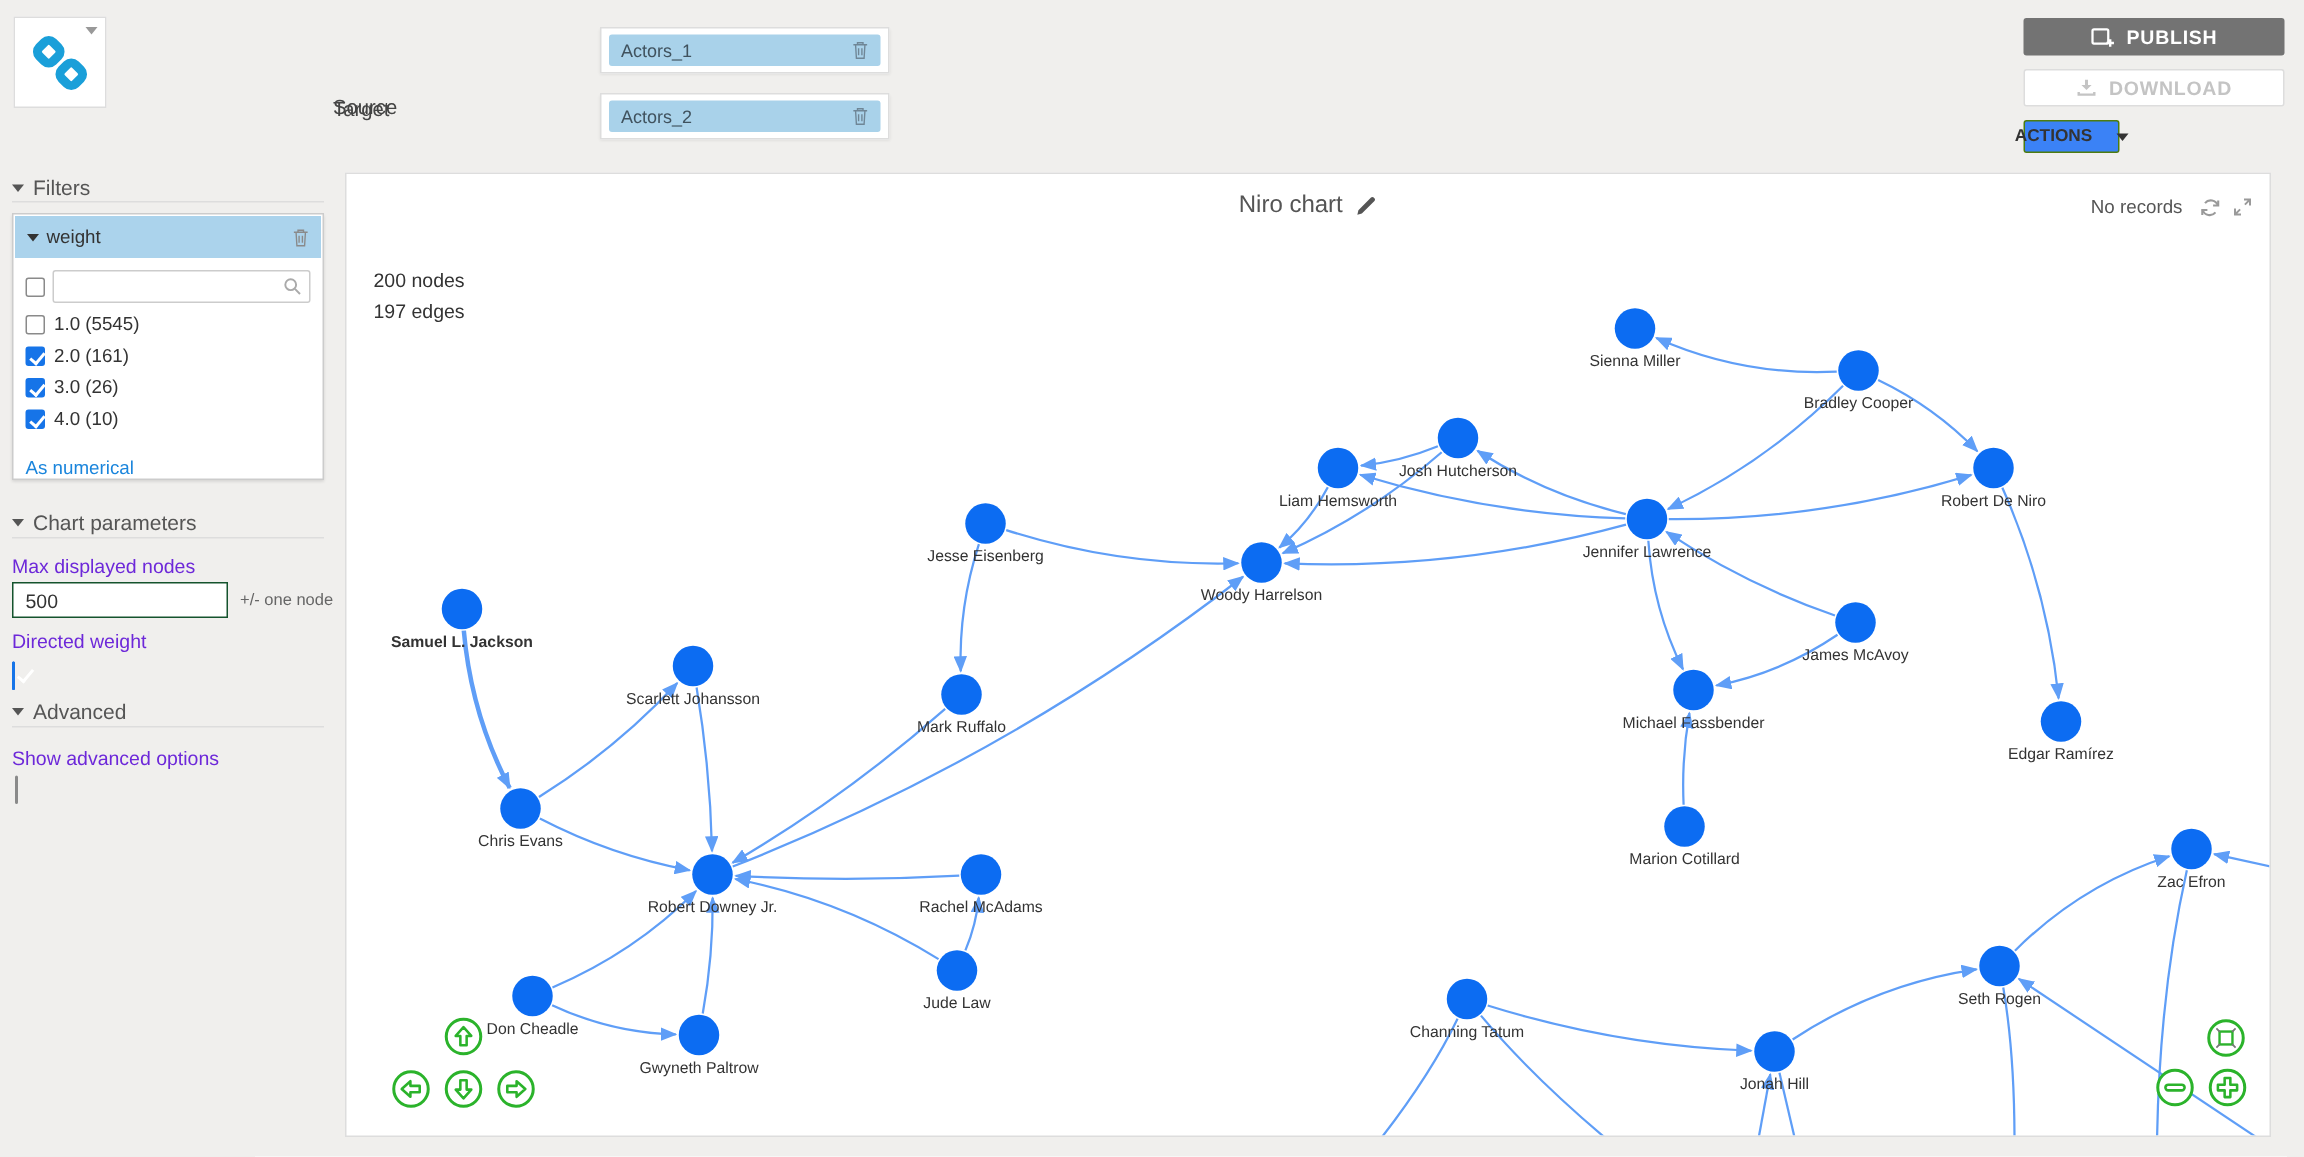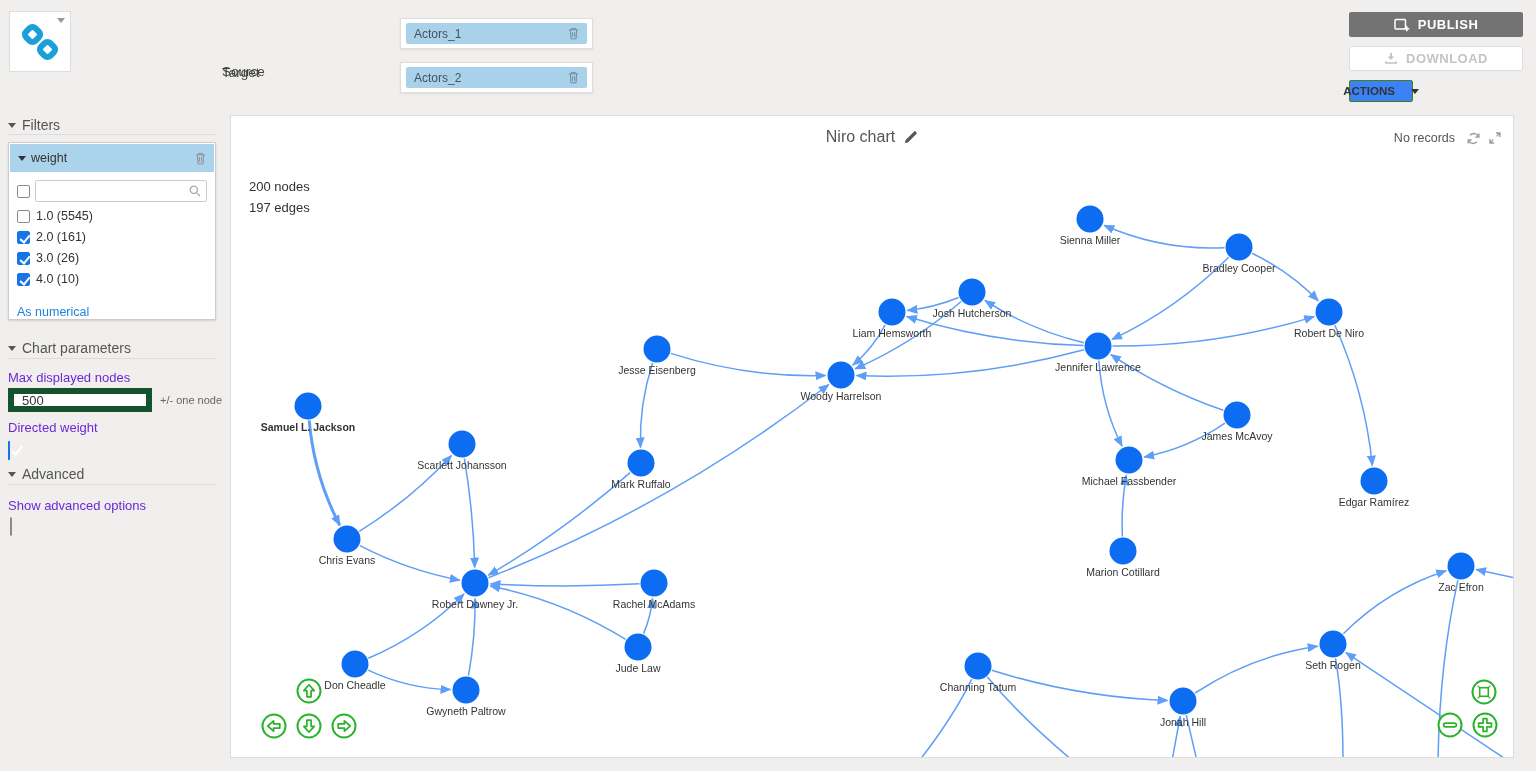--- a/index.html
+++ b/index.html
@@ -31,21 +31,21 @@
   .search-row { display:flex; align-items:center; gap:5px; margin:8px 8px 4px 8px; }
   .cb { width:13px; height:13px; border:1px solid #8a8a8a; border-radius:2px; background:#fff; position:relative; flex:0 0 auto; cursor:pointer; }
   .cb.checked { background:#1674e8; border-color:#1674e8; }
   .cb.checked::after { content:""; position:absolute; left:4px; top:1px; width:4px; height:8px; border:solid #fff; border-width:0 2px 2px 0; transform:rotate(40deg); }
   .cb-lg { width:15px; height:15px; }
   .cb-lg.checked::after { left:5px; top:1.5px; width:4px; height:9px; }
   .search-input { flex:1; height:22px; border:1px solid #ccc; border-radius:2px; background:#fff; position:relative; display:flex; align-items:center; justify-content:flex-end; padding-right:5px; }
   .opt-row { display:flex; align-items:center; gap:6px; margin:7px 8px; font-size:12.5px; color:#333; }
   .link { font-size:12.5px; color:#1a85dc; margin:12px 8px; display:inline-block; cursor:pointer; }
   .side-label { font-size:13px; color:#6d28d9; }
-  .num-input { left:8px; top:388px; width:144px; height:24px; border:6px solid #14532d; background:#fff; font-size:13px; color:#333; padding:0 8px; font-family:"Liberation Sans",sans-serif; }
+  .num-input { left:8px; top:388px; width:144px; height:24px; border:1px solid #14532d; background:#fff; font-size:13px; color:#333; padding:0 8px; font-family:"Liberation Sans",sans-serif; }
   .hint { font-size:11px; color:#666; }
 
   
   .chart-panel { left:230px; top:115px; width:1284px; height:643px; background:#fff; border:1px solid #ddd; overflow:hidden; }
   .chart-title-row { position:absolute; top:12px; left:0; width:100%; display:flex; align-items:center; justify-content:center; gap:9px; font-size:16px; color:#555; }
   .chart-status { position:absolute; top:15px; right:58px; font-size:12.5px; color:#555; }
   .icon-btn { position:absolute; cursor:pointer; }
   .counts { position:absolute; left:18px; top:44px; font-size:13px; color:#333; line-height:21px;margin-top:16px; }
   .graph-svg { position:absolute; left:0; top:0; }
   .gctl { position:absolute; width:26px; height:26px; cursor:pointer; }

